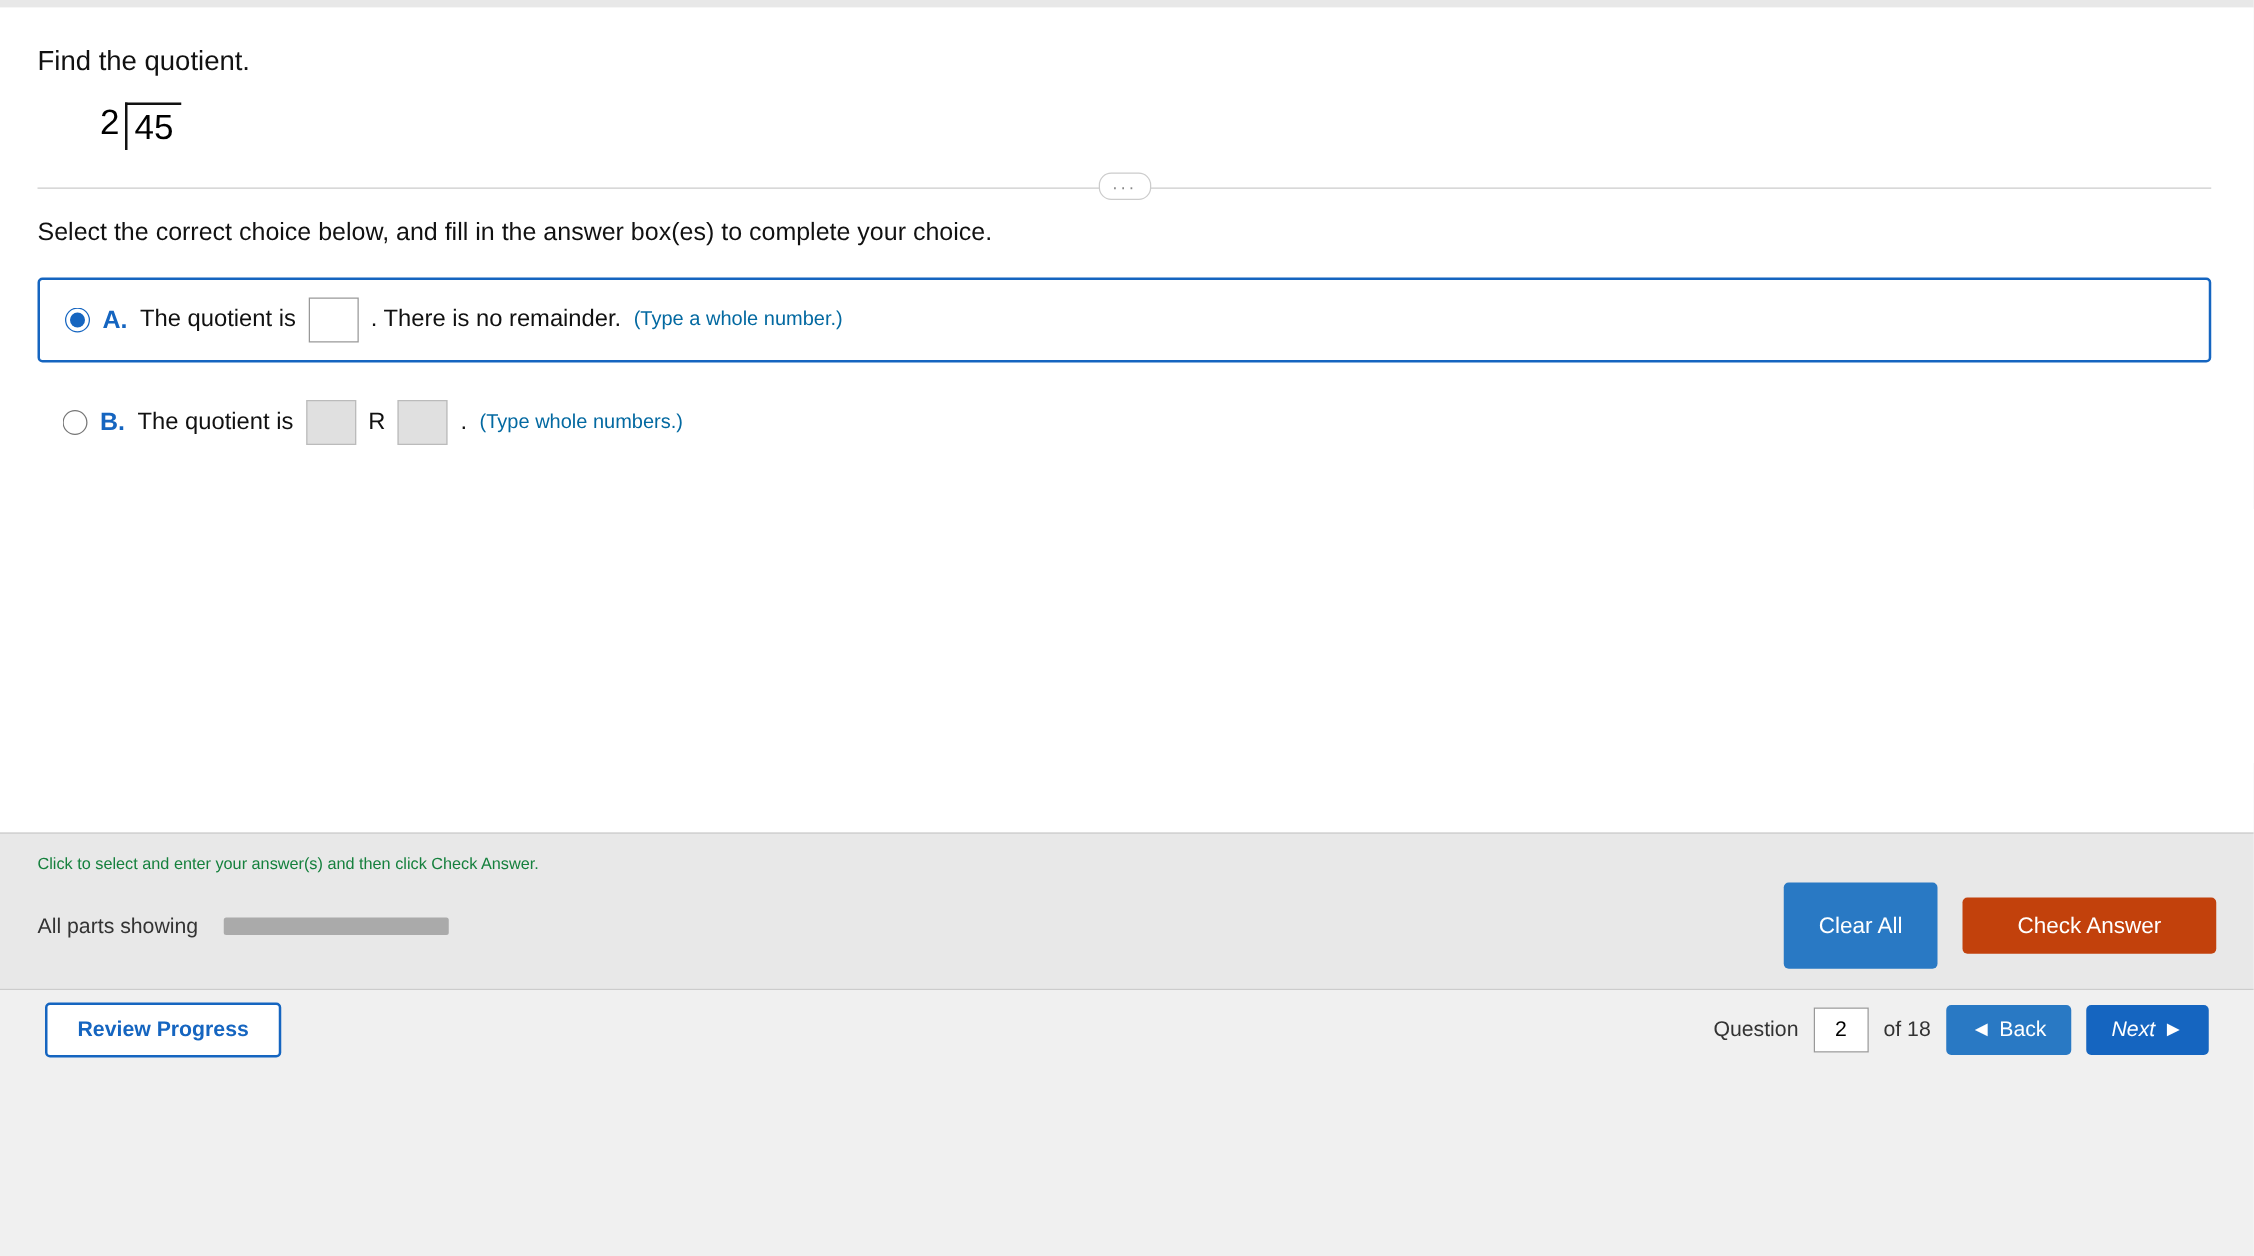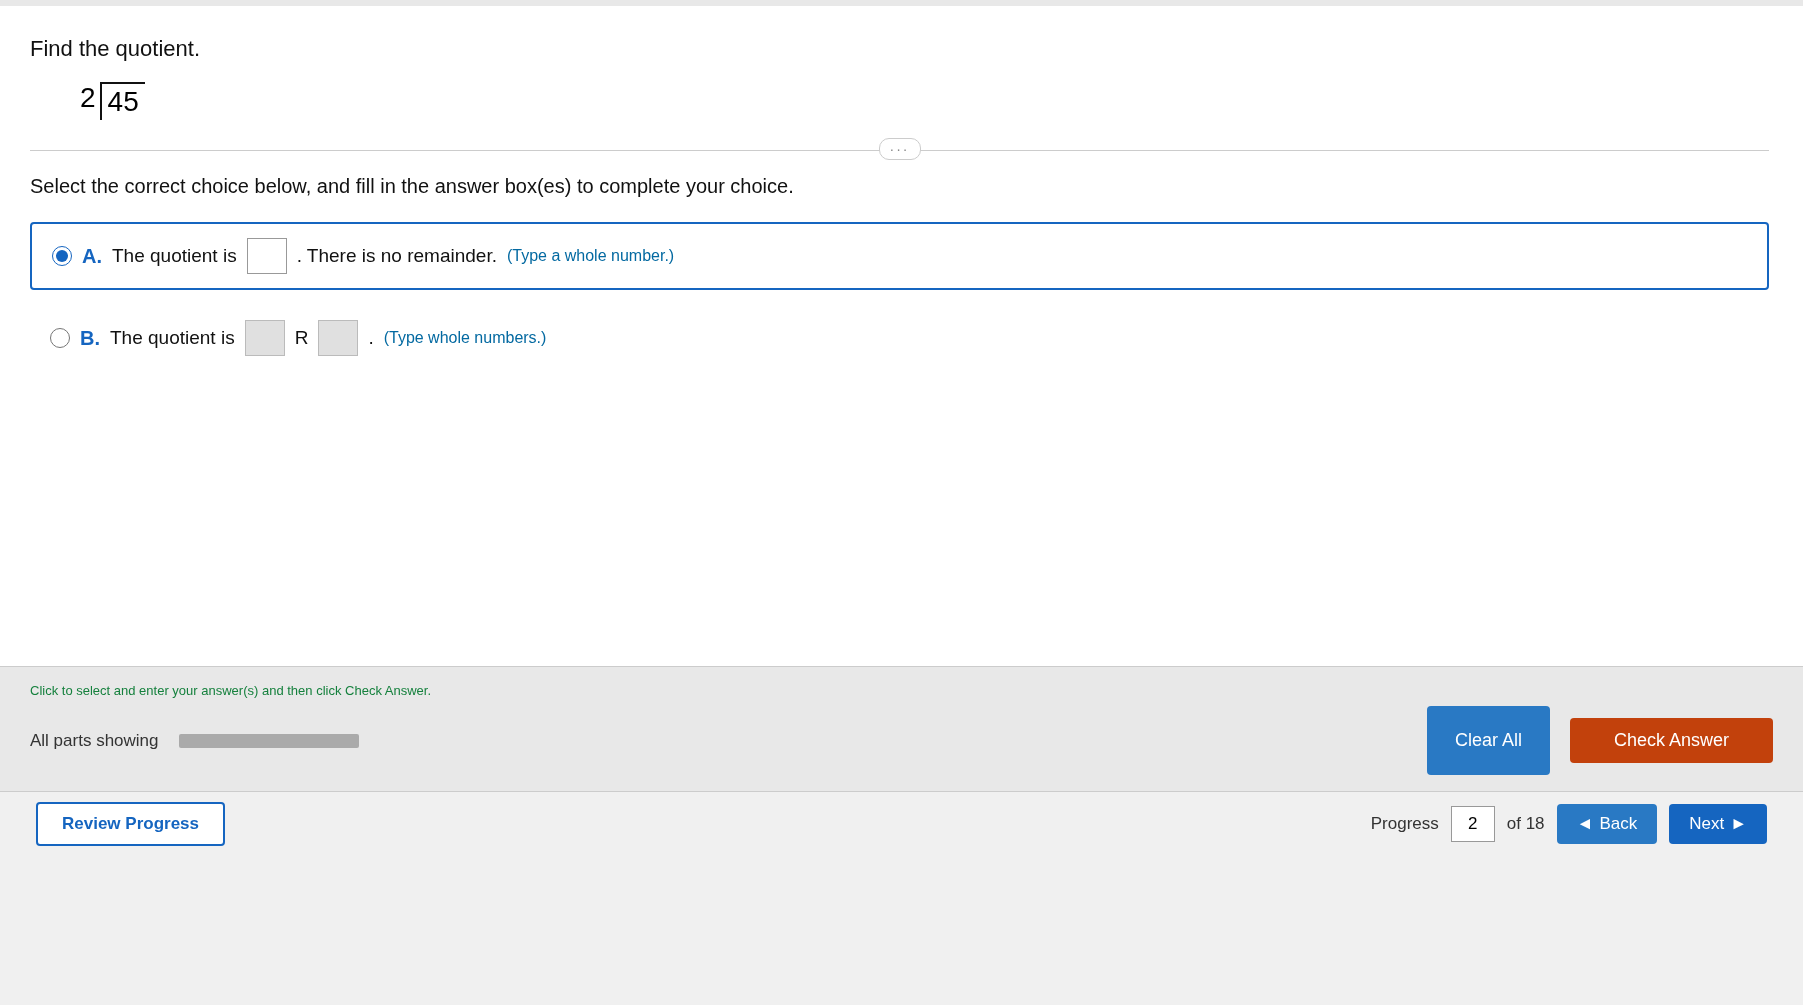--- a/index.html
+++ b/index.html
@@ -266,20 +266,21 @@
       background: #1565c0;
       color: #fff;
       border: none;
       border-radius: 4px;
       padding: 10px 20px;
       font-size: 17px;
       cursor: pointer;
       display: flex;
       align-items: flex-end;
       gap: 6px;
+      font-style: italic;
     }
 
     .top-bar {
       background: #e8e8e8;
       height: 6px;
     }
   </style>
 </head>
 <body>
 
@@ -332,21 +333,21 @@
     <div class="progress-bar-bg"></div>
     <button class="btn-clear-all">Clear All</button>
     <button class="btn-check-answer">Check Answer</button>
   </div>
 </div>
 
 <div class="footer-bar">
   <button class="btn-review-progress">Review Progress</button>
 
   <div class="question-nav">
-    <span class="question-label">Progress</span>
+    <span class="question-label">Question</span>
     <input type="text" class="question-input" value="2" style="">
     <span class="of-label">of 18</span>
     <button class="btn-back">
       <span>◄</span>
       <span>Back</span>
     </button>
     <button class="btn-next">
       <span>Next</span>
       <span>►</span>
     </button>

